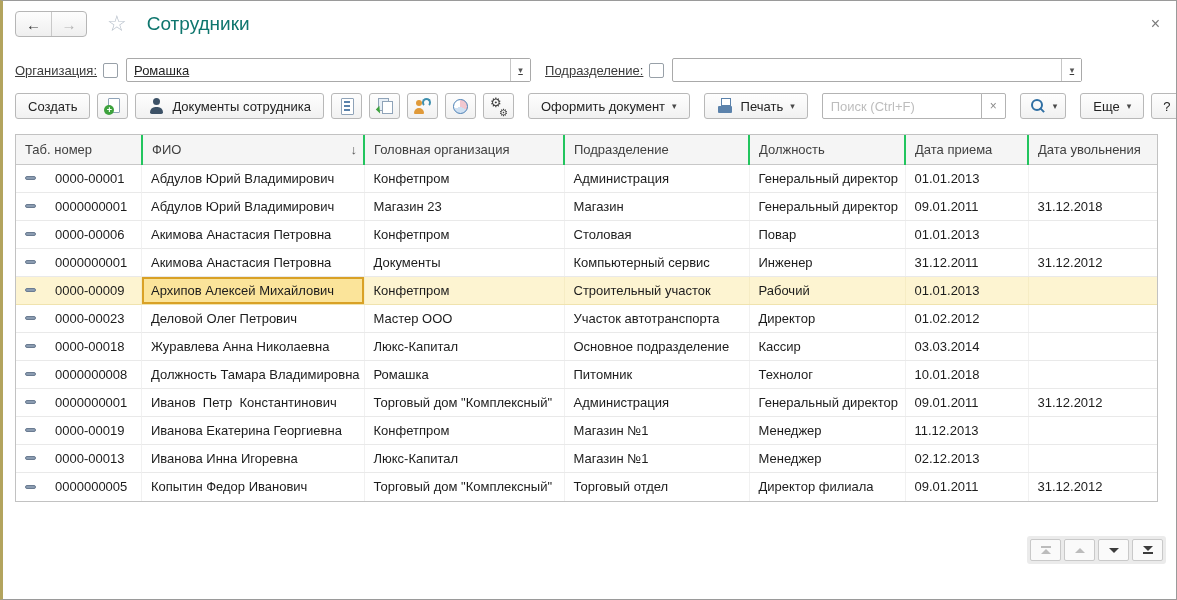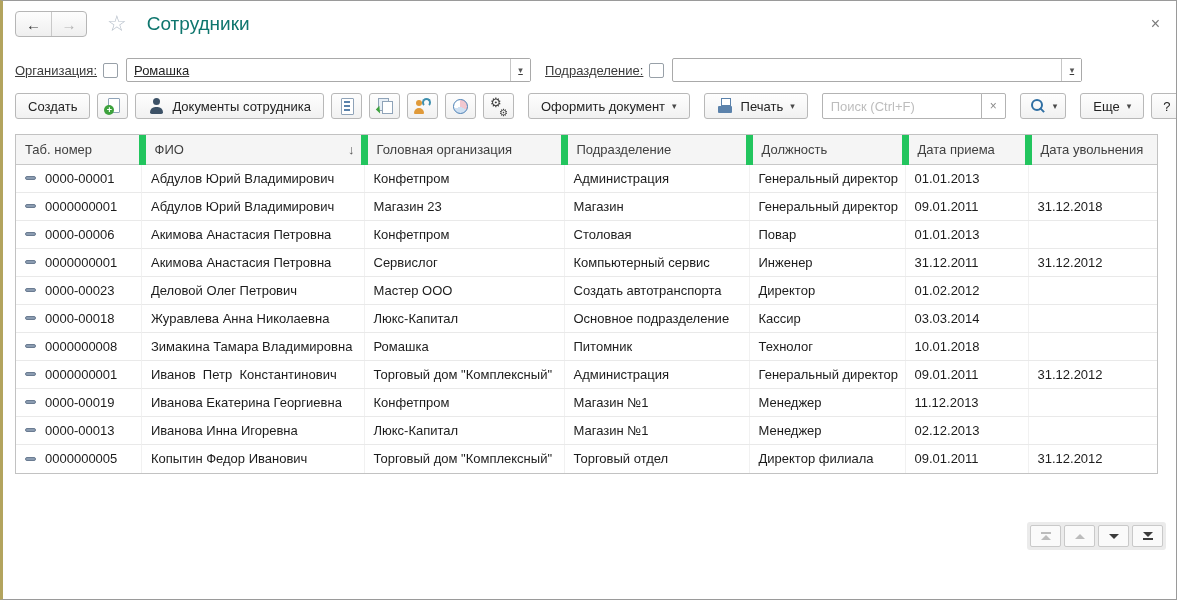--- a/index.html
+++ b/index.html
@@ -90,32 +90,32 @@
   .ic-printer::after { content:""; position:absolute; top:0; left:4px; width:8px; height:6px; background:#fff; border:1px solid var(--icon-steel,#5b82ab); }
   
   .ic-magnifier::before { content:""; position:absolute; top:1px; left:2px; width:8px; height:8px; border:2px solid var(--icon-blue,#2f6fa3); border-radius:50%; }
   .ic-magnifier::after { content:""; position:absolute; bottom:1px; right:3px; width:2px; height:6px; background:var(--icon-blue,#2f6fa3); transform:rotate(-45deg); }
 
   
   .table-wrap { margin: 13px 0 0 12px; width:1143px; border:1px solid #c2c2c2; flex:none; }
   table { width:1141px; table-layout:fixed; border-collapse:collapse; font-size:13px; }
   thead th {
     height:29px; background:var(--header-bg,#f5f5f5); font-weight:400; color:#3f3f3f; text-align:left;
-    border-bottom:1px solid #c8c8c8; border-right:7px solid #22c55e; padding:0 6px 0 9px; cursor:pointer;
+    border-bottom:1px solid #c8c8c8; border-right:2px solid #22c55e; padding:0 6px 0 9px; cursor:pointer;
   }
   thead th:last-child { border-right:none; }
   thead th .hdr { display:flex; align-items:center; justify-content:space-between; }
   .sort-arrow { color:#555; font-size:13px; }
   tbody td {
     height:28px; border-bottom:1px solid #e9e9e9; border-right:1px solid #f1f1f1;
     padding:0 6px 0 9px; color:#1c1c1c; white-space:pre; overflow:hidden; cursor:default;
   }
   tbody td:last-child { border-right:none; }
   tbody tr:last-child td { border-bottom:none; }
-  td.c-num { display:flex; align-items:center; gap:9px; border-right:1px solid #f1f1f1; }
+  td.c-num { display:flex; align-items:center; gap:19px; border-right:1px solid #f1f1f1; }
   .row-marker { display:inline-block; width:11px; height:4px; background:var(--row-marker,#8b9cb1); border:1px solid #6b7c92; border-radius:2px; flex:none; }
   tr.selected td { background:var(--selection-row-bg,#fdf4d1); border-bottom-color:#f0e3ae; border-right-color:#f6ecc4; }
   tr.selected td.active-cell {
     background:var(--active-cell-bg,#fbe49a);
     box-shadow: inset 0 0 0 2px var(--active-cell-border,#d9a126);
   }
 
   
   .bottom-bar { flex:1; display:flex; align-items:center; justify-content:flex-end; padding-right:10px; }
   .pager { display:flex; gap:3px; background:#ebebeb; border-radius:3px; padding:3px; }
@@ -301,47 +301,56 @@
             <td>Акимова Анастасия Петровна</td>
             <td>Конфетпром</td>
             <td>Столовая</td>
             <td>Повар</td>
             <td>01.01.2013</td>
             <td></td>
           </tr>
           <tr>
             <td class="c-num"><span class="row-marker"></span><span>0000000001</span></td>
             <td>Акимова Анастасия Петровна</td>
-            <td>Сервислог</td>
+            <td>Документы</td>
             <td>Компьютерный сервис</td>
             <td>Инженер</td>
             <td>31.12.2011</td>
             <td>31.12.2012</td>
           </tr>
+          <tr class="selected">
+            <td class="c-num"><span class="row-marker"></span><span>0000-00009</span></td>
+            <td class="active-cell">Архипов Алексей Михайлович</td>
+            <td>Конфетпром</td>
+            <td>Строительный участок</td>
+            <td>Рабочий</td>
+            <td>01.01.2013</td>
+            <td></td>
+          </tr>
           <tr>
             <td class="c-num"><span class="row-marker"></span><span>0000-00023</span></td>
             <td>Деловой Олег Петрович</td>
             <td>Мастер ООО</td>
-            <td>Создать автотранспорта</td>
+            <td>Участок автотранспорта</td>
             <td>Директор</td>
             <td>01.02.2012</td>
             <td></td>
           </tr>
           <tr>
             <td class="c-num"><span class="row-marker"></span><span>0000-00018</span></td>
             <td>Журавлева Анна Николаевна</td>
             <td>Люкс-Капитал</td>
             <td>Основное подразделение</td>
             <td>Кассир</td>
             <td>03.03.2014</td>
             <td></td>
           </tr>
           <tr>
             <td class="c-num"><span class="row-marker"></span><span>0000000008</span></td>
-            <td>Зимакина Тамара Владимировна</td>
+            <td>Должность Тамара Владимировна</td>
             <td>Ромашка</td>
             <td>Питомник</td>
             <td>Технолог</td>
             <td>10.01.2018</td>
             <td></td>
           </tr>
           <tr>
             <td class="c-num"><span class="row-marker"></span><span>0000000001</span></td>
             <td>Иванов  Петр  Константинович</td>
             <td>Торговый дом "Комплексный"</td>

